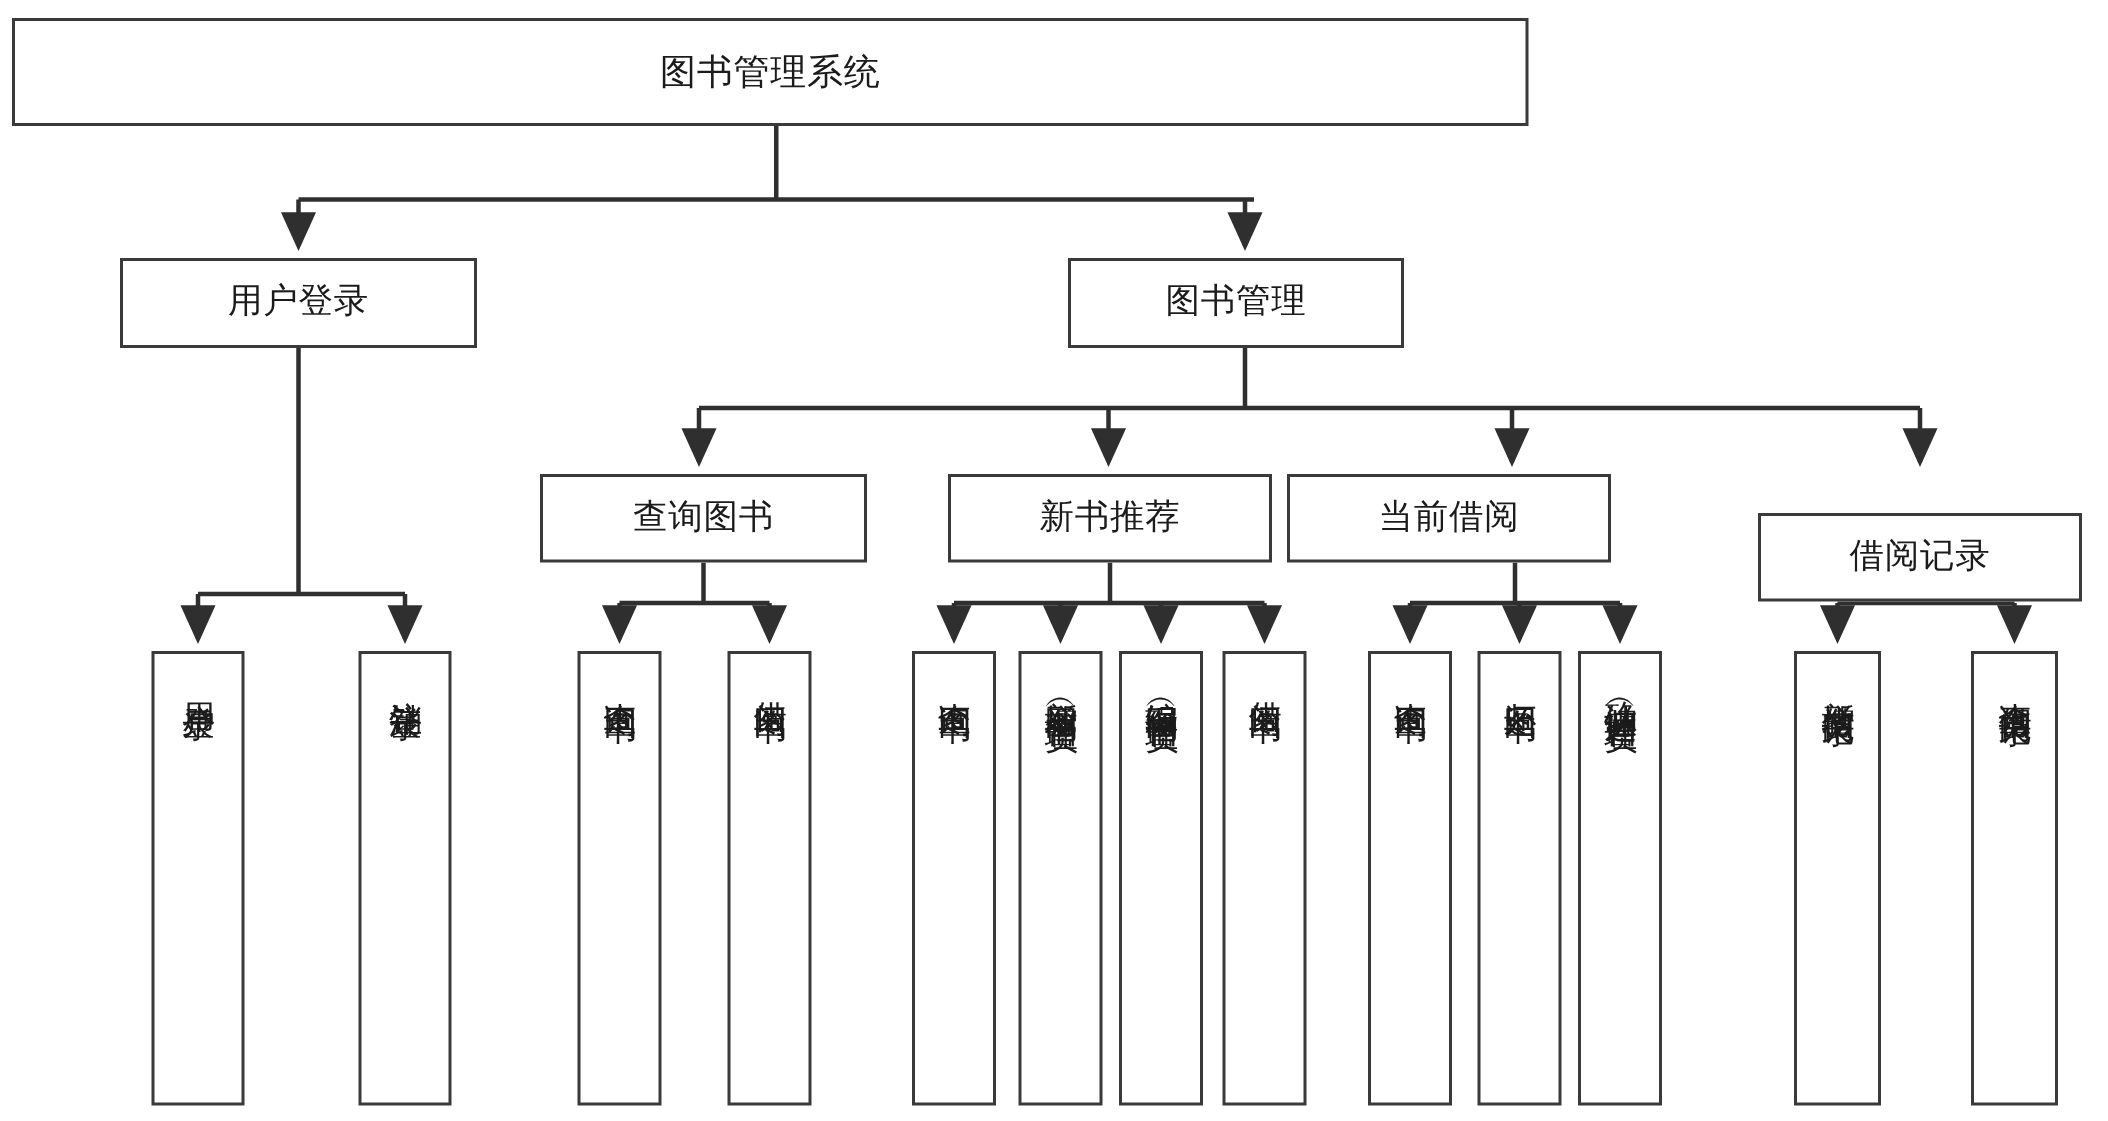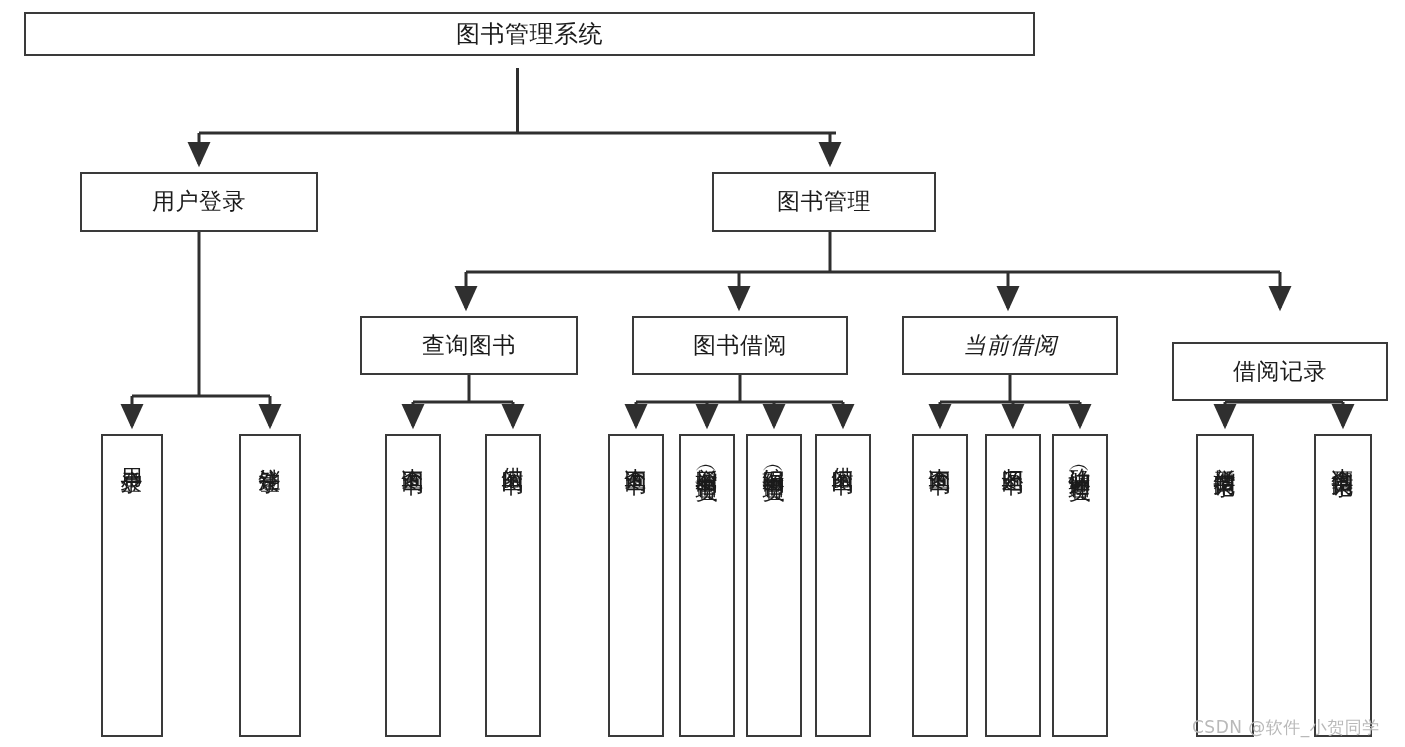--- a/index.html
+++ b/index.html
@@ -121,38 +121,38 @@
       <path d="M1013,402 L1013,426" marker-end="url(#arrowhead)"></path>
       <path d="M1080,402 L1080,426" marker-end="url(#arrowhead)"></path>
 
       <path d="M1280,375 L1280,402"></path>
       <path d="M1225,402 L1343,402"></path>
       <path d="M1225,402 L1225,426" marker-end="url(#arrowhead)"></path>
       <path d="M1343,402 L1343,426" marker-end="url(#arrowhead)"></path>
     </g>
   </svg>
 
-  <div class="node horiz root" style="left:24px; top:12px; width:1011px; height:44px;">
+  <div class="node horiz root" style="left:8px; top:12px; width:1011px; height:72px;">
     <span class="node-label">图书管理系统</span>
   </div>
 
   <div class="node horiz" style="left:80px; top:172px; width:238px; height:60px;">
     <span class="node-label">用户登录</span>
   </div>
   <div class="node horiz" style="left:712px; top:172px; width:224px; height:60px;">
     <span class="node-label">图书管理</span>
   </div>
 
   <div class="node horiz" style="left:360px; top:316px; width:218px; height:59px;">
     <span class="node-label">查询图书</span>
   </div>
   <div class="node horiz" style="left:632px; top:316px; width:216px; height:59px;">
-    <span class="node-label">图书借阅</span>
-  </div>
-  <div class="node horiz" style="left:902px; top:316px; width:216px; height:59px;font-style:italic;">
+    <span class="node-label">新书推荐</span>
+  </div>
+  <div class="node horiz" style="left:858px; top:316px; width:216px; height:59px;">
     <span class="node-label">当前借阅</span>
   </div>
   <div class="node horiz" style="left:1172px; top:316px; width:216px; height:59px;margin-top:26px;">
     <span class="node-label">借阅记录</span>
   </div>
 
   <div class="node vert" style="left:101px; top:434px; width:62px; height:303px;">
     <span class="node-label">用户登录</span>
   </div>
   <div class="node vert" style="left:239px; top:434px; width:62px; height:303px;">
@@ -189,17 +189,14 @@
     <span class="node-label">确认归还（管理员）</span>
   </div>
 
   <div class="node vert" style="left:1196px; top:434px; width:58px; height:303px;">
     <span class="node-label">新增借阅记录</span>
   </div>
   <div class="node vert" style="left:1314px; top:434px; width:58px; height:303px;">
     <span class="node-label">查询借阅记录</span>
   </div>
 
-  <div class="watermark" style="left:1192px; top:716px;">
-    <span>CSDN @软件_小贺同学</span>
-  </div>
 
 </div>
 
 </body></html>

